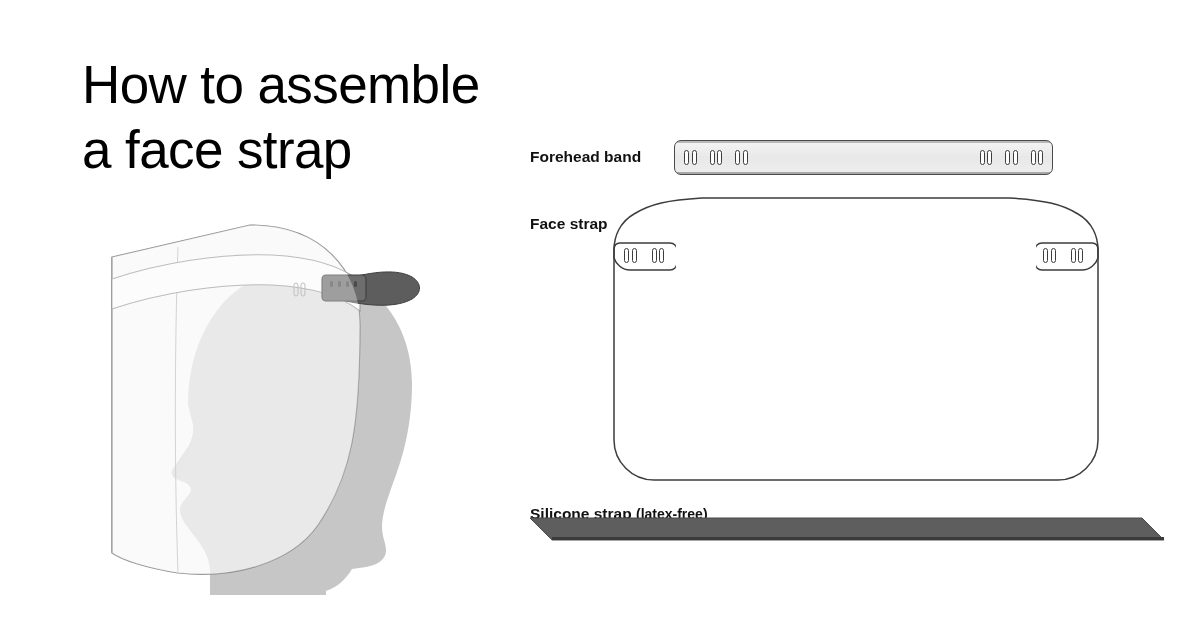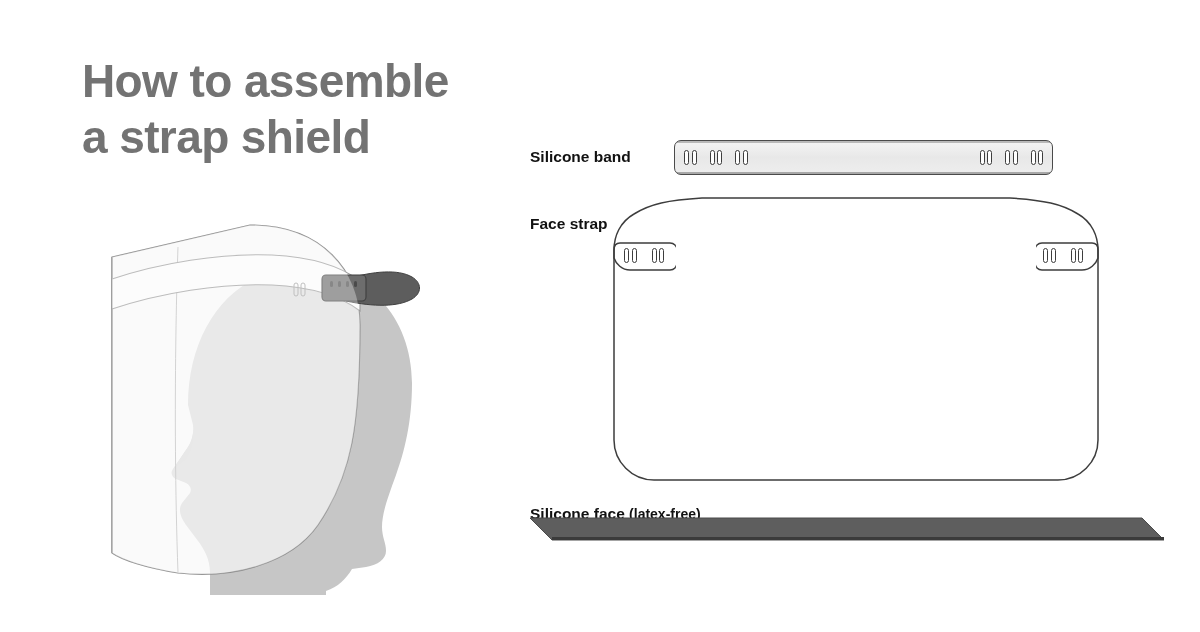--- a/index.html
+++ b/index.html
@@ -25,25 +25,25 @@
 
   
   .title-block {
     position: absolute;
     left: 82px;
     top: 53px;
     width: 420px;
   }
   .title-line {
     display: block;
-    font-size: 46px;
-    font-weight: 700;
+    font-size: 53px;
+    font-weight: 400;
     line-height: 1.22;
     letter-spacing: -0.6px;
-    color: #737373;
+    color: #000000;
     white-space: nowrap;
   }
 
   
   .illustration {
     position: absolute;
     left: 60px;
     top: 175px;
     width: 400px;
     height: 420px;
@@ -155,21 +155,21 @@
   }
   .strap svg { display: block; width: 634px; height: 30px; overflow: visible; }
 </style>
 </head>
 <body>
 
 <div class="page">
 
   <div class="title-block">
     <span class="title-line">How to assemble</span>
-    <span class="title-line">a strap shield</span>
+    <span class="title-line">a face strap</span>
   </div>
 
   <div class="illustration">
     <svg viewBox="0 0 400 420" xmlns="http://www.w3.org/2000/svg" aria-hidden="true">
       <defs>
         <clipPath id="shieldClip">
           <path d="M52,82 L190,50 C262,50 300,96 300,150
                    C300,250 292,300 258,350
                    C230,390 170,404 118,398
                    C86,393 62,385 52,378 Z"></path>
@@ -240,21 +240,21 @@
       </g>
 
       <g clip-path="url(#shieldClip)">
         <rect x="0" y="0" width="400" height="420" fill="#ffffff" fill-opacity="0.34"></rect>
       </g>
     </svg>
   </div>
 
   <div class="parts">
 
-    <div class="part-label" id="label-forehead-band">Silicone band</div>
+    <div class="part-label" id="label-forehead-band">Forehead band</div>
 
     <div class="band">
       <div class="band-slots left">
         <div class="slot-pair">
             <span class="slot"></span>
             <span class="slot"></span>
           </div>
         <div class="slot-pair">
             <span class="slot"></span>
             <span class="slot"></span>
@@ -339,21 +339,21 @@
           <span class="slot"></span>
           <span class="slot"></span>
         </div>
       <div class="slot-pair">
           <span class="slot"></span>
           <span class="slot"></span>
         </div>
     </div>
 
     <div class="part-label" id="label-silicone-strap">
-      <span>Silicone face</span>
+      <span>Silicone strap</span>
       <span class="sub">(latex-free)</span>
     </div>
 
     <div class="strap">
       <svg viewBox="0 0 634 30" xmlns="http://www.w3.org/2000/svg" aria-hidden="true" preserveAspectRatio="none">
         <path d="M0,4 L612,4 L634,26 L22,26 Z" fill="#5e5e5e"></path>
         <path d="M0,4 L612,4 L634,26 L22,26 Z" fill="none" stroke="#4a4a4a" stroke-width="1"></path>
         <path d="M22,23 L634,23 L634,26 L22,26 Z" fill="#3b3b3b"></path>
       </svg>
     </div>

